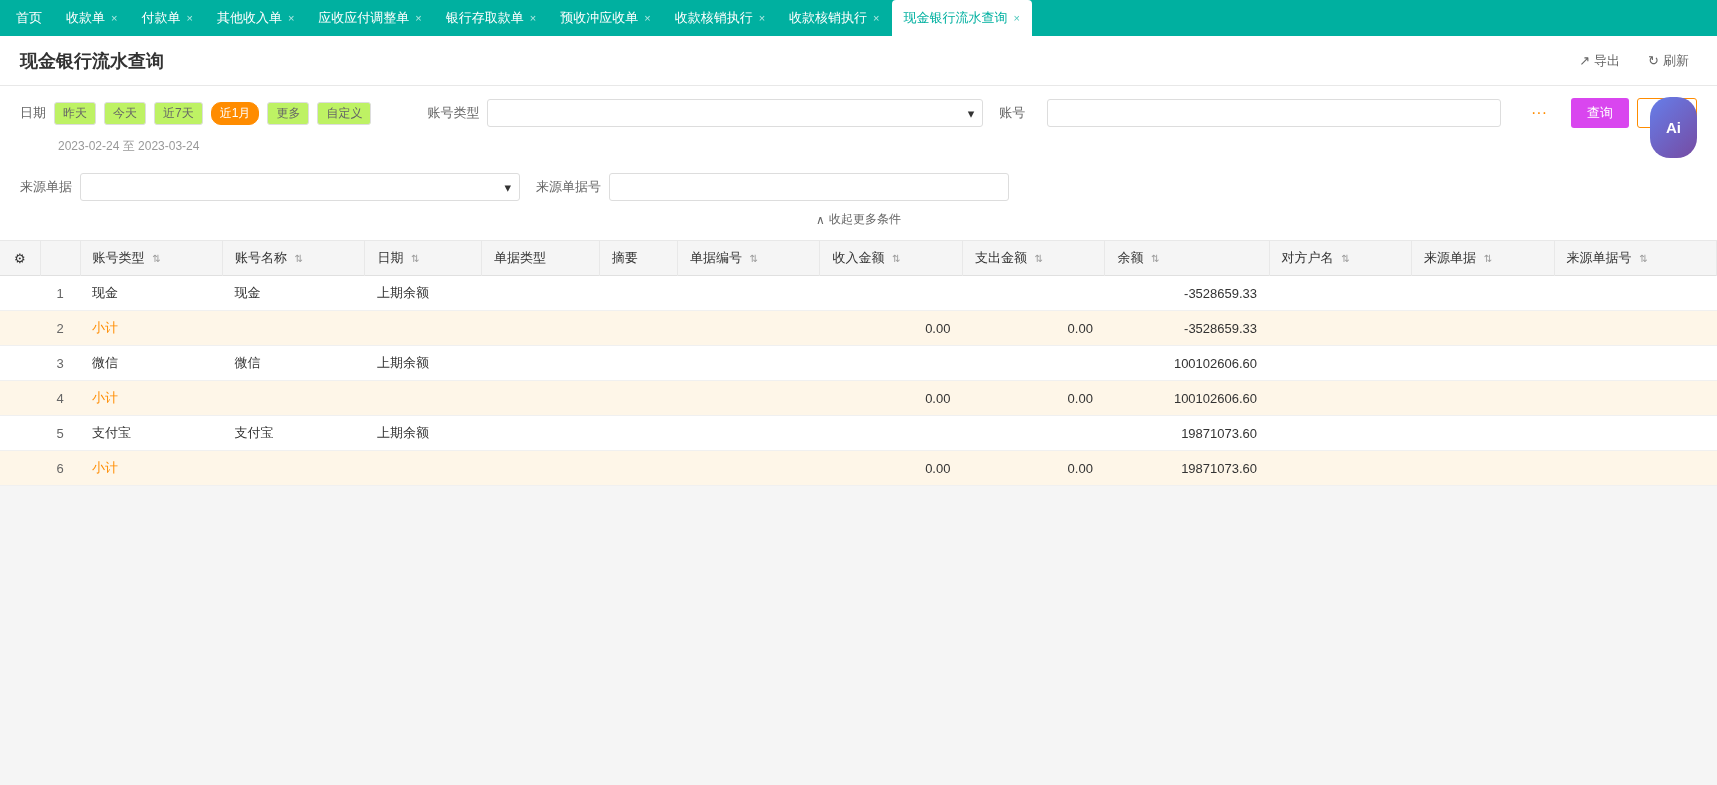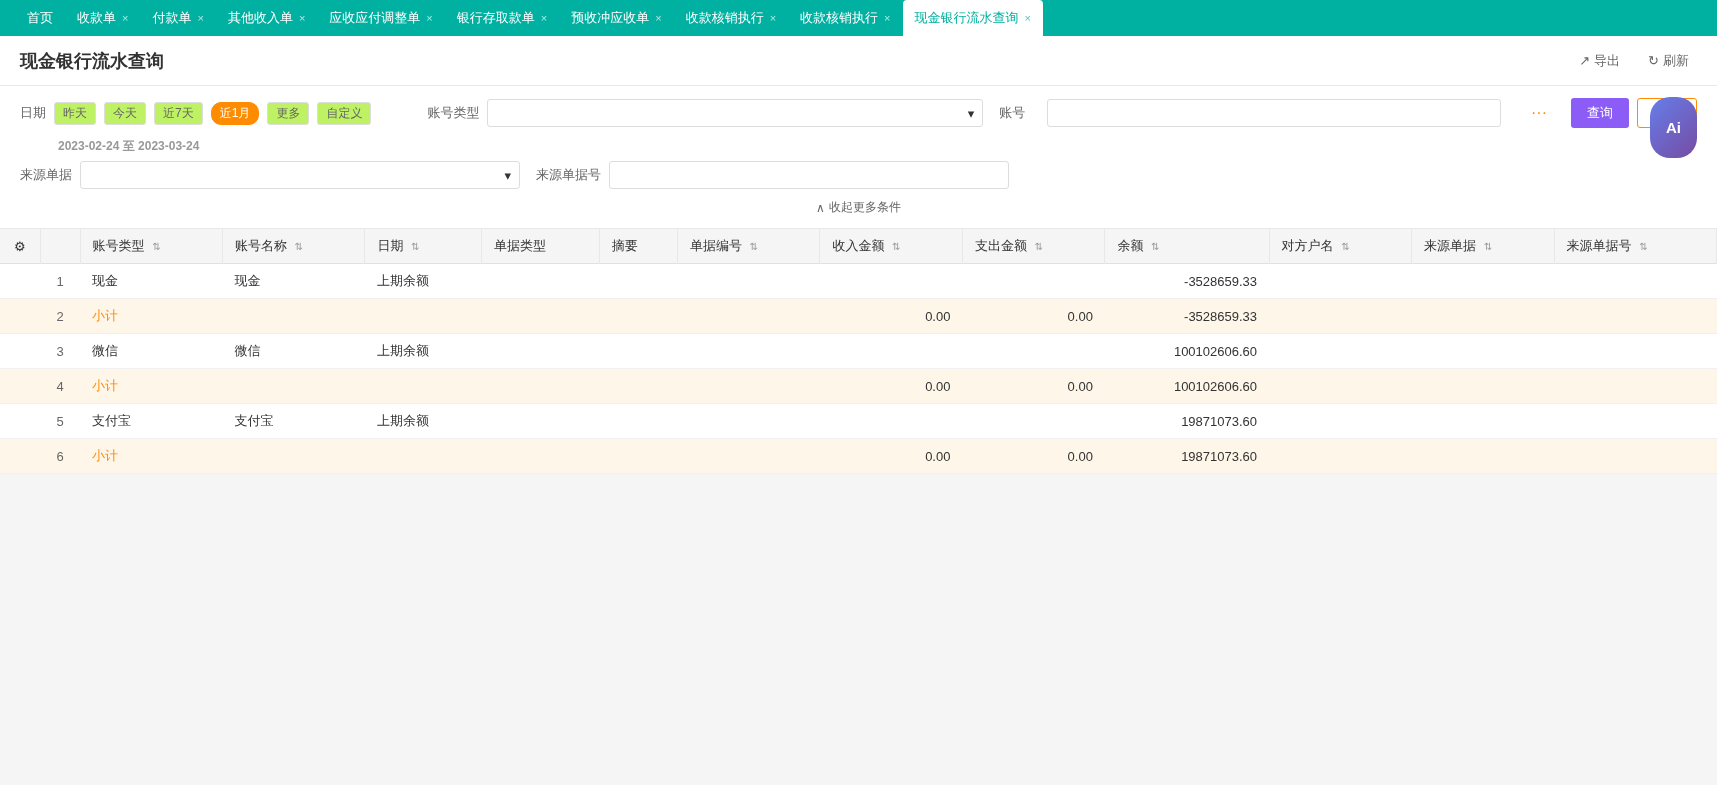--- a/index.html
+++ b/index.html
@@ -4,21 +4,21 @@
   <style>
     * { box-sizing: border-box; margin: 0; padding: 0; }
     body { font-family: 'Microsoft YaHei', Arial, sans-serif; font-size: 13px; background: #f5f5f5; color: #333; }
 
     
     .top-nav {
       background: #00b0a0;
       display: flex;
       align-items: center;
       height: 36px;
-      padding: 0 15px;
+      padding: 0 4px;
       overflow: hidden;
     }
     .nav-item {
       color: #fff;
       padding: 0 12px;
       height: 36px;
       display: flex;
       align-items: center;
       cursor: pointer;
       white-space: nowrap;
@@ -139,21 +139,21 @@
       background: #fff;
       min-width: 160px;
     }
     .dots-btn {
       color: #ff8c00;
       cursor: pointer;
       font-size: 16px;
       padding: 0 8px;
     }
     .query-btn {
-      background: #8b5cf6;
+      background: #d946ef;
       color: #fff;
       border: none;
       padding: 6px 16px;
       border-radius: 3px;
       cursor: pointer;
       font-size: 13px;
     }
     .settings-btn {
       background: #fff;
       color: #ff8c00;
@@ -328,21 +328,21 @@
       <input class="input-box" type="text" style="flex: 1 1 0%;">
       <span class="dots-btn">···</span>
     </div>
 
     <div style="display:flex; gap:8px;">
       <button class="query-btn">查询</button>
       <button class="settings-btn">设置</button>
     </div>
   </div>
 
-  <div style="margin-left:34px; margin-bottom:6px;font-weight:bold;">
+  <div style="margin-left:34px; margin-bottom:18px;">
     <span class="date-range">2023-02-24 至 2023-03-24</span>
   </div>
 
   <div class="filter-row">
     <div style="display:flex; align-items:center; gap:8px; flex:1; max-width:500px;">
       <span class="filter-label">来源单据</span>
       <div class="select-box">
         <span></span>
         <span>▾</span>
       </div>

